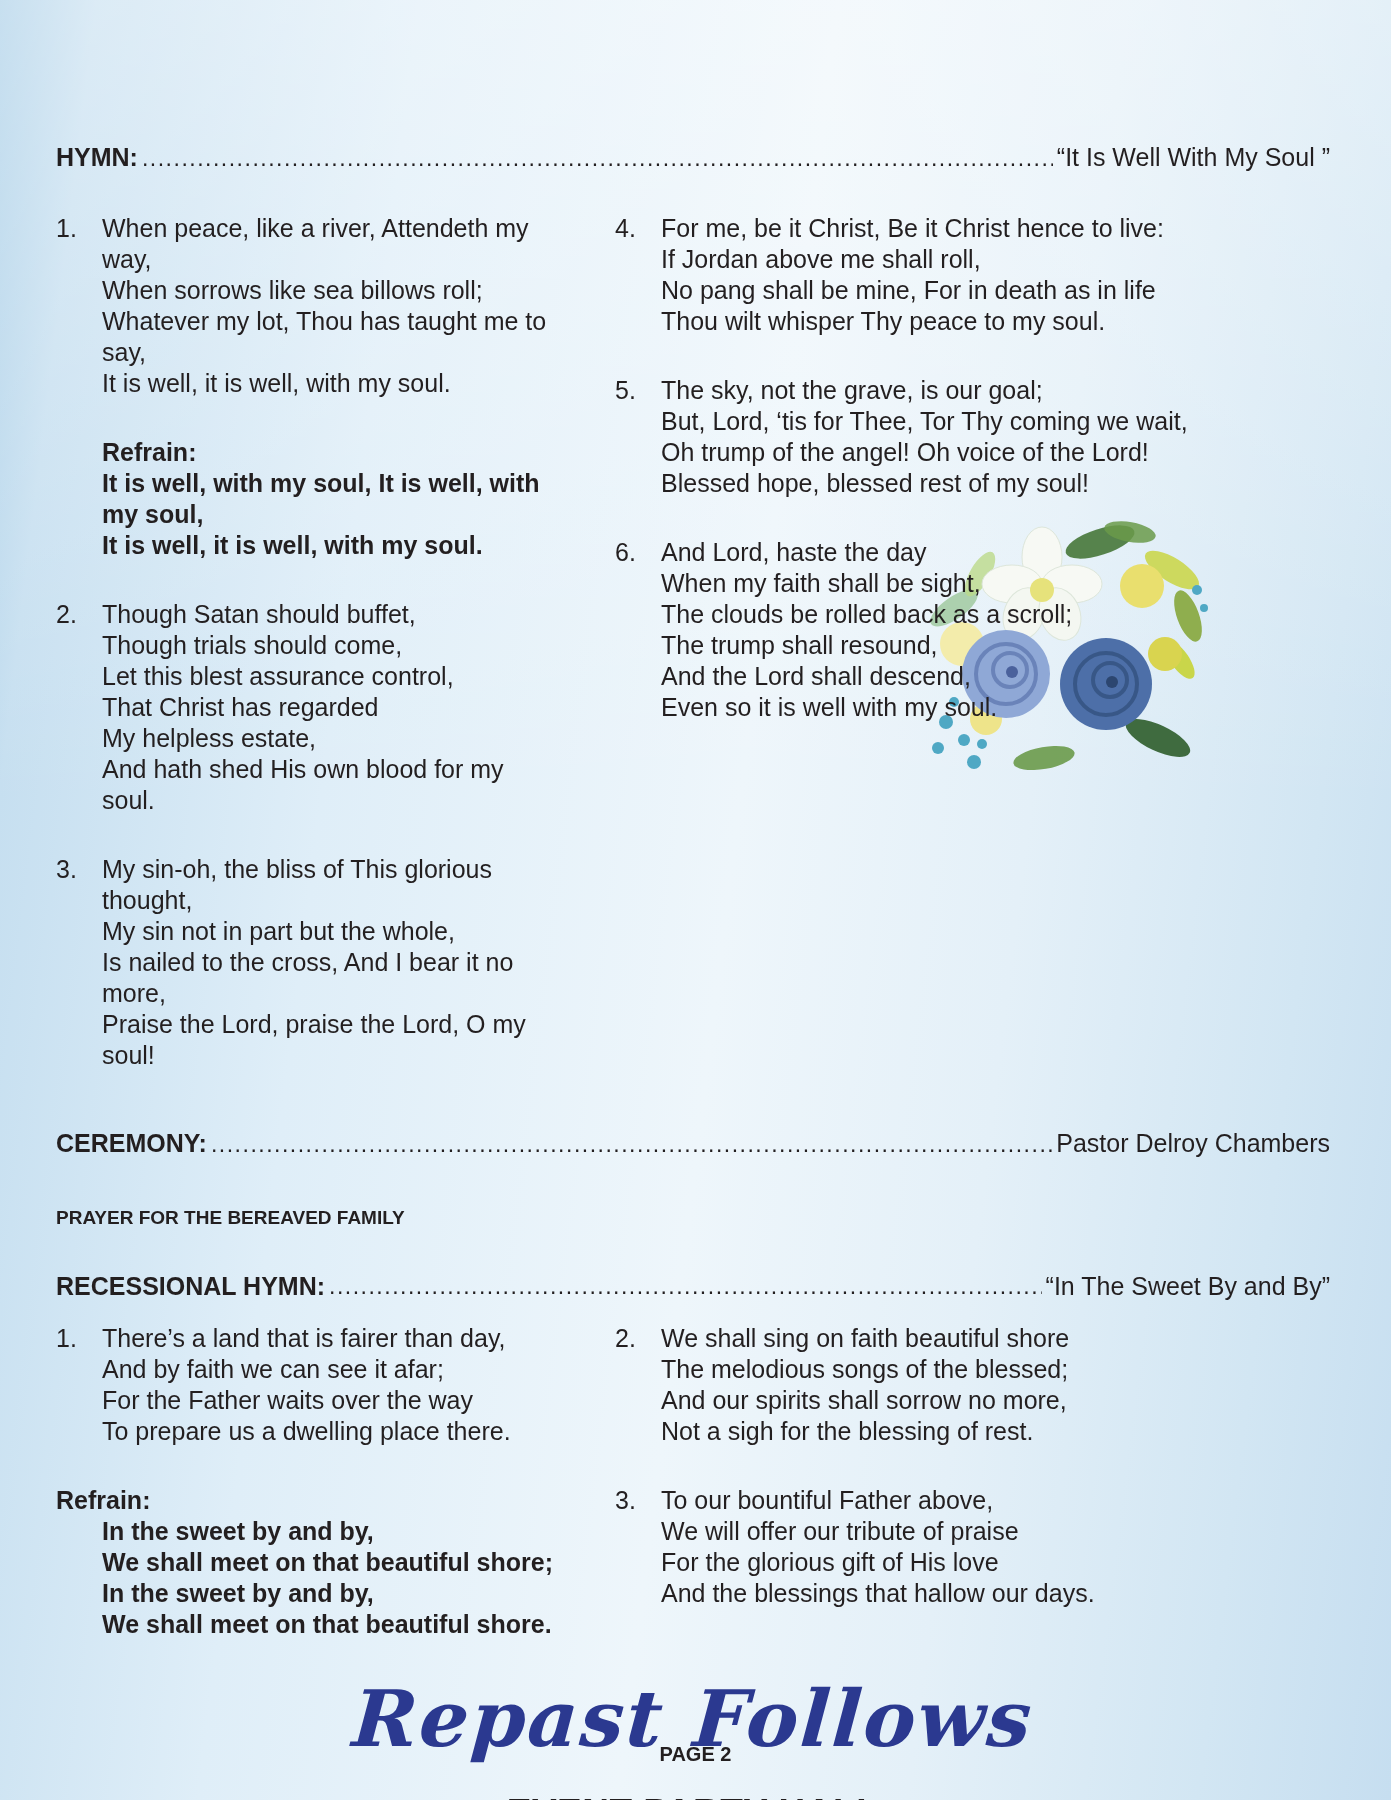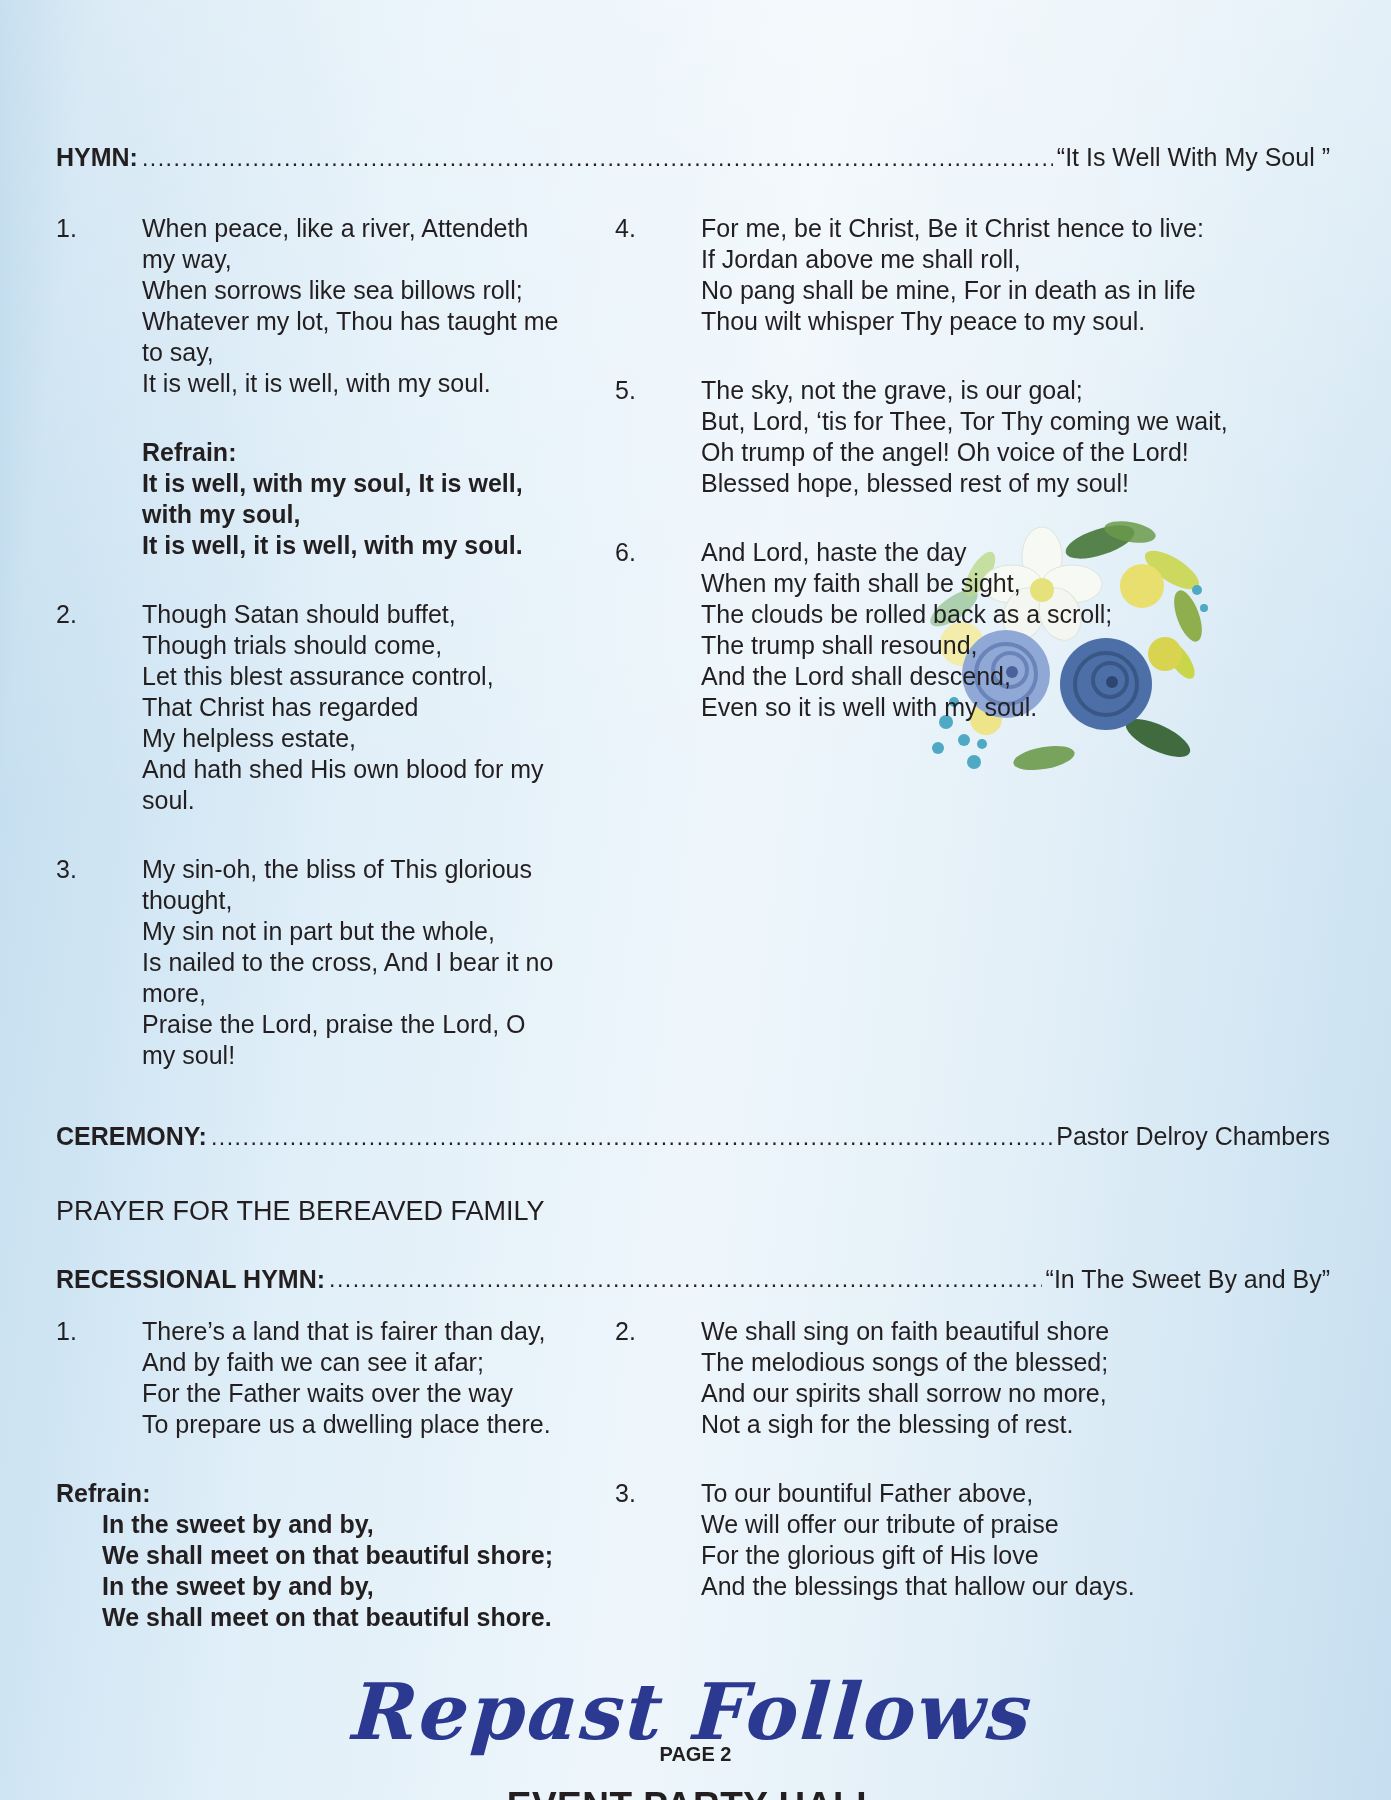--- a/index.html
+++ b/index.html
@@ -23,24 +23,24 @@
   .leader::after {
     content:"......................................................................................................................................................................................................................................................";
     letter-spacing:1.5px; color:#231f20;
   }
   .hymn-row { margin-bottom:40px; }
   .columns { display:flex; align-items:flex-start; }
   .col-left { width:505px; flex:none; }
   .col-right { flex:1; margin-left:54px; }
   .verse { display:flex; font-size:25px; line-height:31px; margin-bottom:38px; }
   .vnum { width:46px; flex:none; }
-  .vlines { flex:1;margin-left:40px; }
+  .vlines { flex:1; }
   .refrain .vlines { font-weight:bold; }
-  .ceremony-row { margin-top:12px;text-align:center; }
-  .prayer-heading { margin-top:44px; font-size:27px; line-height:30px; font-weight:normal; }
+  .ceremony-row { margin-top:19px;text-align:center; }
+  .prayer-heading { margin-top:44px; font-size:19px; line-height:30px; font-weight:bold; }
   .recessional-row { margin-top:38px;align-items:flex-end; }
   .rec-columns { margin-top:22px; }
   .rec-refrain { font-size:25px; line-height:31px; font-weight:bold; }
   .rec-refrain .indent { margin-left:46px; }
   .repast-block { margin-top:24px; text-align:center; }
   .repast-script {
     font-family:"DejaVu Serif", serif;
     font-style:italic; font-weight:bold;
     font-size:78px; line-height:96px;
     color:#2b3990; letter-spacing:2px;

